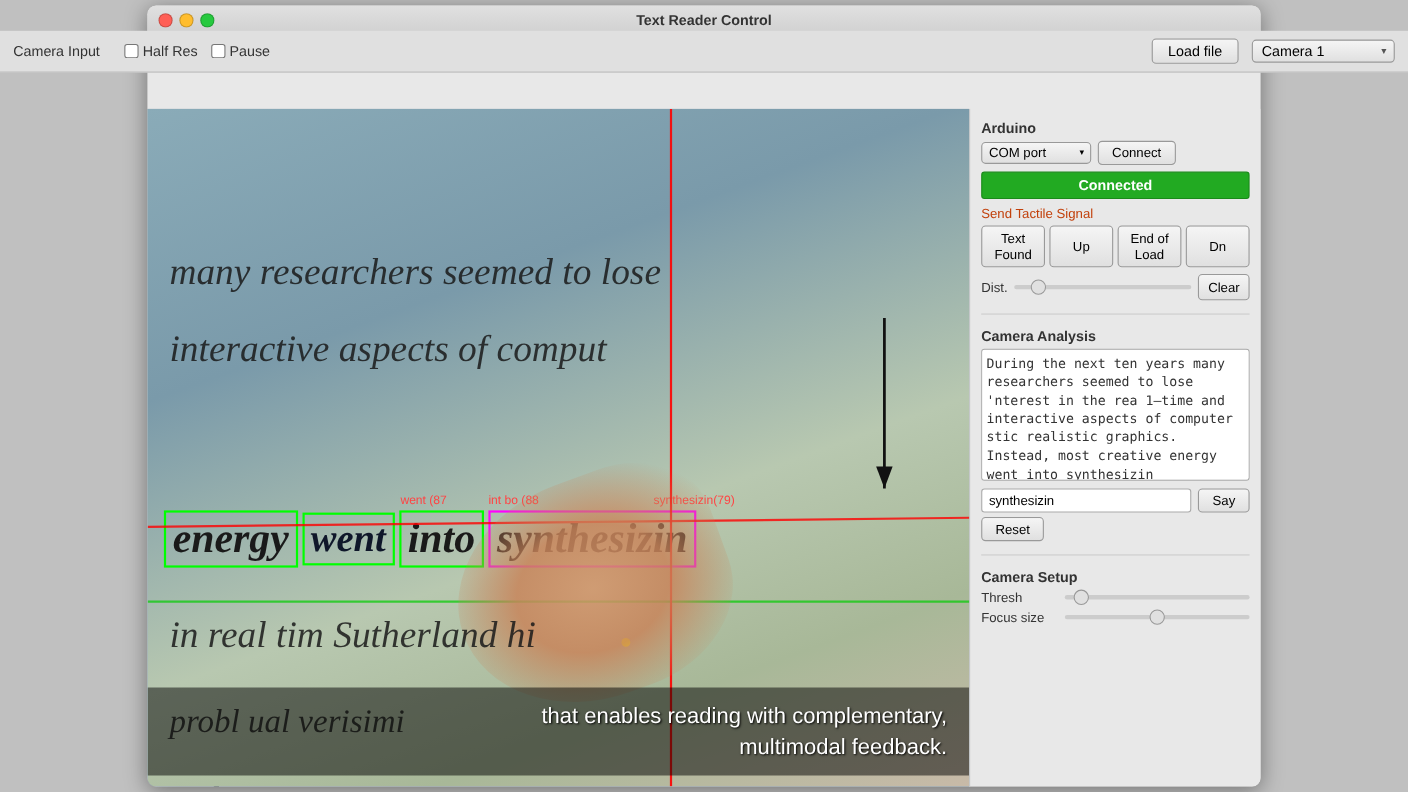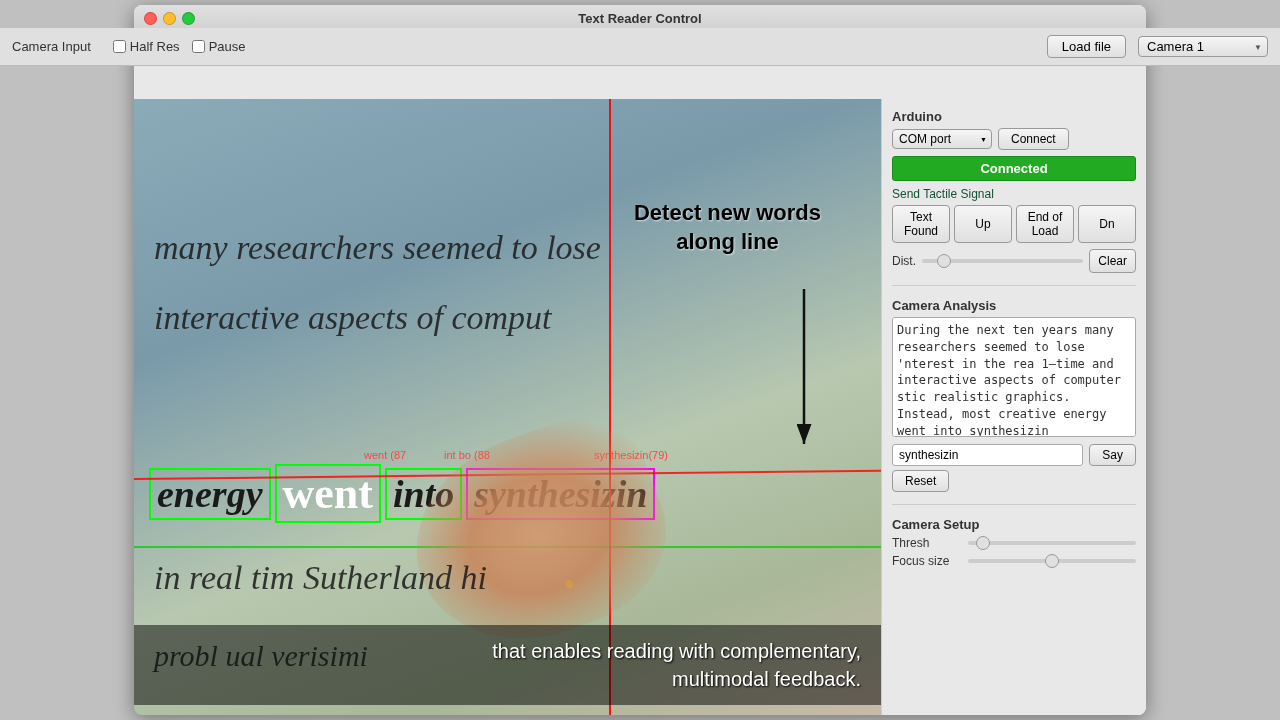--- a/index.html
+++ b/index.html
@@ -289,21 +289,21 @@
       font-size: 13px;
       font-weight: 600;
       padding: 4px;
       border-radius: 3px;
       margin-bottom: 6px;
       border: 1px solid #1a8a1a;
     }
 
     .tactile-title {
       font-size: 12px;
-      color: #14532d;
+      color: #c2410c;
       margin-bottom: 4px;
     }
 
     .signal-grid {
       display: grid;
       grid-template-columns: 1fr 1fr 1fr 1fr;
       gap: 4px;
       margin-bottom: 6px;
     }
     .btn-signal {
@@ -479,21 +479,21 @@
 
     <div class="camera-feed">
       <div class="camera-bg"></div>
 
       <div class="camera-text line1">many researchers seemed to lose</div>
       <div class="camera-text line2">interactive aspects of comput</div>
 
       <div style="position:absolute;top:365px;left:15px;display:flex;gap:4px;align-items:center;">
 
         <div style="border:2px solid #00ff00;padding:2px 6px;font-size:38px;font-family:Georgia,serif;font-style:italic;color:#1a1a1a;font-weight:bold;">energy</div>
-        <div style="border:2px solid #00ff00;padding:2px 6px;font-size:44px;font-family:Georgia,serif;color:#ffffff;font-weight:bold;">went</div>
+        <div style="border:2px solid #00ff00;padding:2px 6px;font-size:35px;font-family:Georgia,serif;font-style:italic;color:#0f172a;font-weight:bold;">went</div>
         <div style="border:2px solid #00ff00;padding:2px 6px;font-size:38px;font-family:Georgia,serif;font-style:italic;color:#1a1a1a;font-weight:bold;">into</div>
         <div style="border:2px solid magenta;padding:2px 6px;font-size:38px;font-family:Georgia,serif;font-style:italic;color:#1a1a1a;font-weight:bold;">synthesizin</div>
       </div>
 
       <div class="word-label" style="top:350px;left:230px;">went (87</div>
       <div class="word-label" style="top:350px;left:310px;">int bo  (88</div>
       <div class="word-label" style="top:350px;left:460px;">synthesizin(79)</div>
 
       <svg style="position:absolute;top:340px;left:0;pointer-events:none;" width="900" height="60">
         <line x1="0" y1="40" x2="900" y2="30" stroke="red" stroke-width="2" opacity="0.8"></line>
@@ -504,23 +504,20 @@
       </svg>
 
       <div class="crosshair-v"></div>
 
       <svg style="position:absolute;top:475px;left:430;pointer-events:none;" width="200" height="20">
         <circle cx="5" cy="10" r="4" fill="yellow"></circle>
       </svg>
 
       <div class="hand-overlay"></div>
 
-      <div class="annotation-box">
-        <div class="annotation-text">Detect new words<br>along line</div>
-      </div>
 
       <svg style="position:absolute;top:190px;left:640px;pointer-events:none;" width="120" height="200">
         <defs>
           <marker id="arrowhead" markerWidth="8" markerHeight="6" refX="8" refY="3" orient="auto">
             <polygon points="0 0, 8 3, 0 6" fill="#111"></polygon>
           </marker>
         </defs>
         <line x1="30" y1="0" x2="30" y2="155" stroke="#111" stroke-width="2.5" marker-end="url(#arrowhead)"></line>
       </svg>
 

